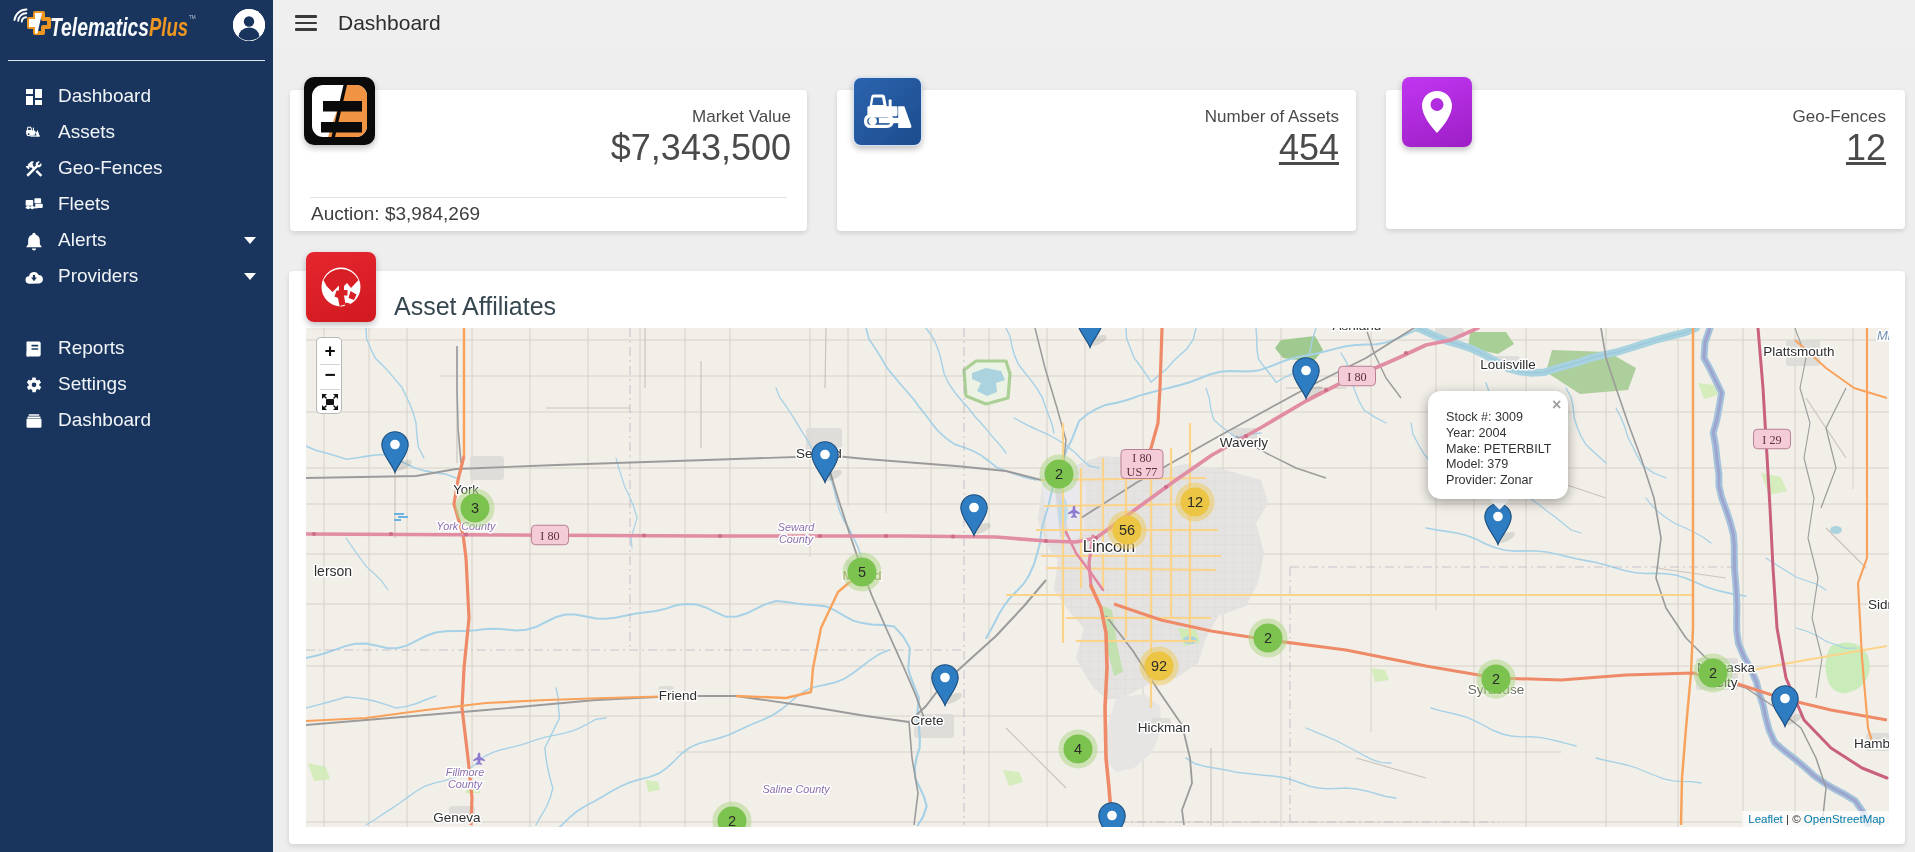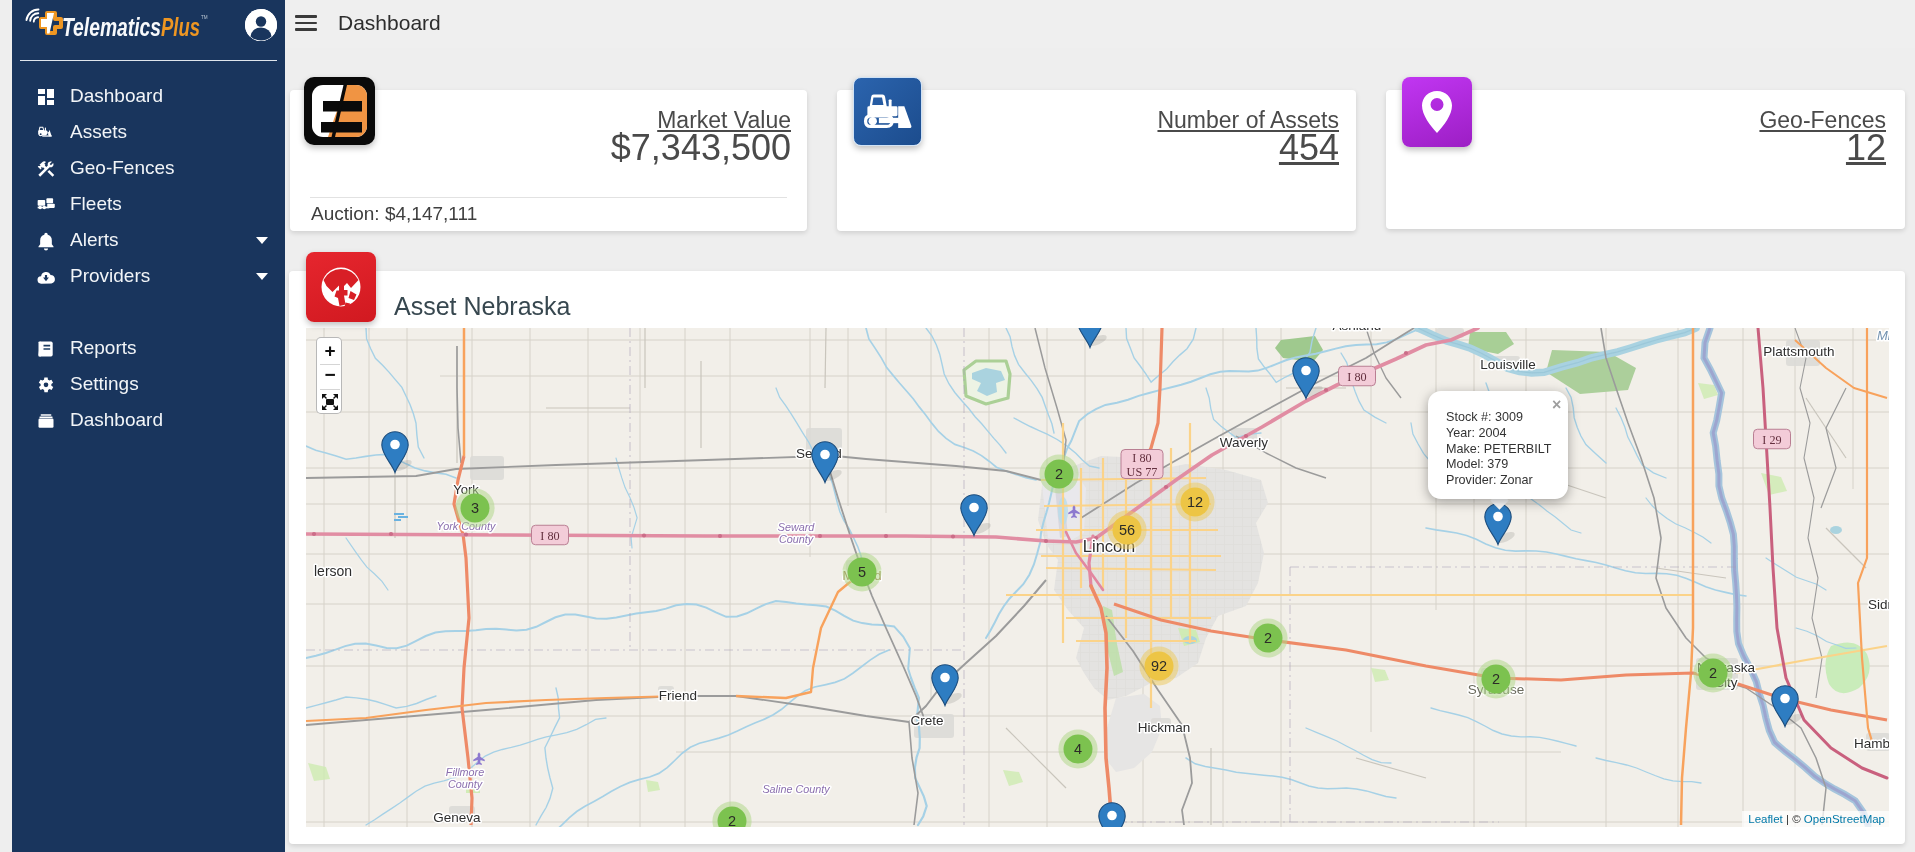--- a/index.html
+++ b/index.html
@@ -1,34 +1,34 @@
 <!DOCTYPE html>
 <html><head>
 <meta charset="utf-8">
 <style>
   * { margin:0; padding:0; box-sizing:border-box; }
   html,body { width:1915px; height:852px; overflow:hidden; background:#eeeeee; font-family:"Liberation Sans", sans-serif; }
   
-  #sidebar { position:absolute; left:12px; top:0; width:273px; height:852px; background:#19355d; z-index:30; }
+  #sidebar { position:absolute; left:0; top:0; width:273px; height:852px; background:#19355d; z-index:30; }
   #logo { position:absolute; left:10px; top:6px; width:240px; height:40px; }
   #avatar { position:absolute; left:233px; top:9px; width:32px; height:32px; border-radius:50%; background:#fff; }
   #sidediv { position:absolute; left:8px; top:59.5px; width:257px; height:1px; background:#dfe5ec; }
   .nav-item { position:absolute; left:0; width:273px; height:36px; color:#f2f5f8; font-size:19px; }
   .nav-item .ic { position:absolute; left:24px; top:8px; width:20px; height:20px; }
   .nav-item .tx { position:absolute; left:58px; top:6px; }
   .nav-item .car { position:absolute; right:17px; top:14px; width:0; height:0; border-left:6px solid transparent; border-right:6px solid transparent; border-top:7px solid #fff; }
   
   #topbar { position:absolute; left:273px; top:0; width:1642px; height:48px; background:#efefef; }
   #burger { position:absolute; left:22px; top:15px; width:22px; height:16px; }
   #burger div { height:2.5px; background:#3a3a3a; margin-bottom:4.2px; border-radius:1px;}
   #pagetitle { position:absolute; left:65px; top:11px; font-size:21px; color:#2d2d2d; }
   
   .card { position:absolute; background:#fff; border-radius:4px; box-shadow:0 2px 5px rgba(0,0,0,.13); }
   .card-icon { position:absolute; border-radius:8px; box-shadow:0 3px 6px rgba(0,0,0,.25); z-index:10; }
-  .stat-label { position:absolute; right:16px; font-size:23px; color:#4a4a4a; text-align:center;text-decoration:underline; }
+  .stat-label { position:absolute; right:16px; font-size:17px; color:#4a4a4a; text-align:center; }
   .stat-num { position:absolute; right:16px; font-size:36px; color:#4a4a4a; text-align:right; }
   .stat-num u { }
   #card1 { left:290px; top:90px; width:517px; height:141px; }
   #card2 { left:837px; top:90px; width:519px; height:141px; }
   #card3 { left:1386px; top:90px; width:519px; height:139px; }
   #auc-div { position:absolute; left:310px; top:197px; width:477px; height:1px; background:#e2e2e2; }
   #auction { position:absolute; left:311px; top:203px; font-size:19px; color:#3f3f3f; }
   
   #mapcard { left:289px; top:271px; width:1616px; height:573px; }
   #maptitle { position:absolute; left:394px; top:292px; font-size:25px; color:#37474f; }
@@ -203,28 +203,28 @@
   <svg width="70" height="70" viewBox="0 0 70 70">
     <circle cx="35" cy="35" r="19.5" fill="#fff"></circle>
     <path fill="#d81f26" d="M17.5,28 a19.5,19.5 0 0 1 35,0 l-7.5,8 -4,-5 -5,5 -2.5,-3 -7,7 -6,-6 z"></path>
     <path fill="#d81f26" d="M33,30 h5 v8 h3.5 v5.5 h-3.5 l1.5,9 -6,1.5 -1.5,-8 -3.5,-1.5 2,-6 h2.5 z"></path>
     <path fill="#d81f26" d="M44.5,39 l6,3.5 -2.5,5.5 -5.5,-2 z M39.5,50.5 l4.5,1 -1,4.5 -4.5,-1 z"></path>
   </svg>
 </div>
 <div class="stat-label" style="top:107px; right:1124px;">Market Value</div>
 <div class="stat-num" style="top:127px; right:1124px;">$7,343,500</div>
 <div id="auc-div"></div>
-<div id="auction">Auction: $4,147,111</div>
+<div id="auction">Auction: $3,984,269</div>
 <div class="stat-label" style="top:107px; right:576px;">Number of Assets</div>
 <div class="stat-num" style="top:127px; right:576px;"><u>454</u></div>
 <div class="stat-label" style="top:107px; right:29px;">Geo-Fences</div>
 <div class="stat-num" style="top:127px; right:29px;"><u>12</u></div>
 
 <div class="card" id="mapcard"></div>
-<div id="maptitle">Asset Nebraska</div>
+<div id="maptitle">Asset Affiliates</div>
 <div id="mapbox">
 <svg id="mapsvg" width="1583" height="499" viewBox="0 0 1583 499" style="position:absolute;left:0;top:0">
       <rect width="1583" height="499" fill="#f2efe9"></rect>
       <g stroke="#d6d2c9" stroke-width="1">
         <line x1="18" y1="0" x2="18" y2="499"></line>
         <line x1="63" y1="0" x2="63" y2="499"></line>
         <line x1="101" y1="0" x2="101" y2="499"></line>
         <line x1="166" y1="0" x2="166" y2="499"></line>
         <line x1="224" y1="0" x2="224" y2="499"></line>
         <line x1="282" y1="0" x2="282" y2="499"></line>

